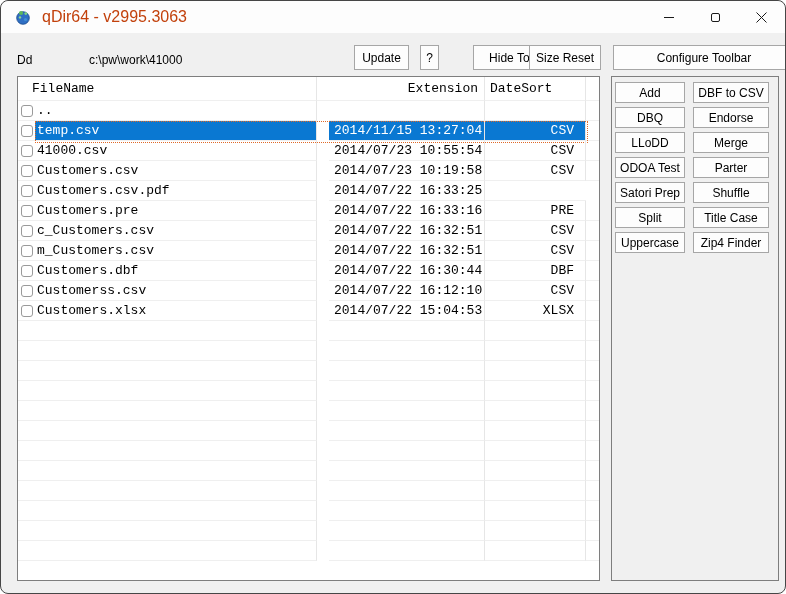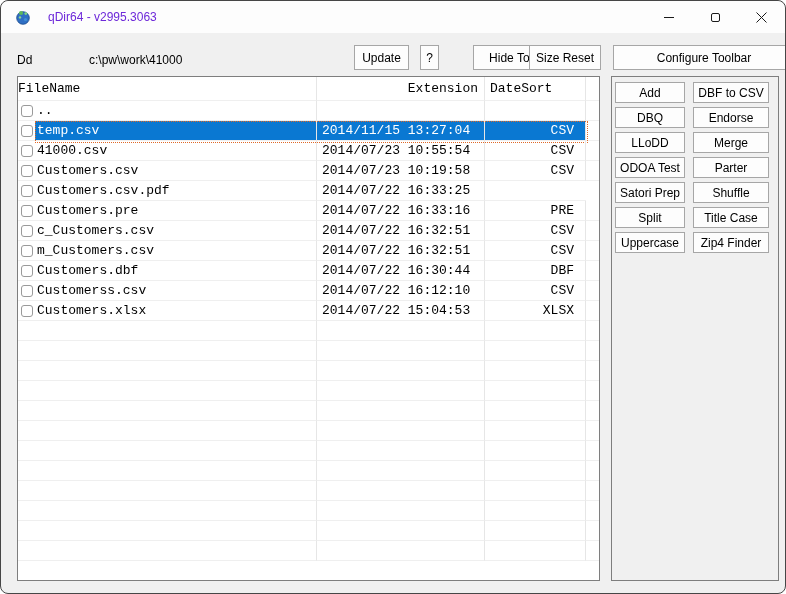--- a/index.html
+++ b/index.html
@@ -6,21 +6,21 @@
   *{box-sizing:border-box;}
   .window{
     position:relative;width:786px;height:594px;
     background:#f0f0f0;border:1px solid #464646;border-radius:8px;
     overflow:hidden;font-family:"Liberation Sans",sans-serif;color:#000;
   }
   
   .titlebar{position:absolute;top:0;left:0;right:0;height:32px;background:#fdfdfd;
     display:flex;align-items:center;padding-left:14px;border-radius:8px 8px 0 0;}
   .app-icon{width:16px;height:16px;display:inline-flex;}
-  .title-text{font-size:12px;margin-left:17px;color:#6d28d9;}
+  .title-text{font-size:16px;margin-left:11px;color:#c2410c;}
   .controls{position:absolute;right:1px;top:0;height:32px;display:flex;}
   .ctrl{width:46px;height:32px;display:flex;align-items:center;justify-content:center;background:transparent;border:none;padding:0;}
   .glyph-min{width:10px;height:1px;background:#1a1a1a;}
   .glyph-max{width:9px;height:9px;border:1px solid #1a1a1a;border-radius:2px;}
   
   .dd-label{position:absolute;left:16px;top:52px;font-size:12px;}
   .path-text{position:absolute;left:88px;top:52px;font-size:12px;}
   .btn{background:#fdfdfd;border:1px solid #a6a6a6;border-radius:0;font-size:12px;
     color:#000;display:flex;align-items:center;justify-content:center;
     font-family:"Liberation Sans",sans-serif;cursor:default;padding:0 2px;}
@@ -29,30 +29,30 @@
   #btn-help{left:419px;width:19px;}
   #btn-hide-tools{left:472px;width:88px;}
   #btn-size-reset{left:528px;width:72px;}
   #btn-configure{left:612px;width:182px;}
   
   .filetable{position:absolute;left:16px;top:75px;width:583px;height:505px;
     background:#fff;border:1px solid #7e7e7e;overflow:hidden;
     font-family:"Liberation Mono","DejaVu Sans Mono",monospace;font-size:13px;}
   .thead{display:grid;grid-template-columns:299px 168px 101px 1fr;height:24px;}
   .th{display:flex;align-items:center;border-right:1px solid #e6e6e6;border-bottom:1px solid #efefef;white-space:pre;}
-  .th.c-name{}
+  .th.c-name{padding-left:14px;}
   .th.c-date{padding-left:5px;}
   .th.c-ext{justify-content:flex-end;padding-right:6px;}
   .th.c-rest{border-right:none;}
   .trow{display:grid;grid-template-columns:17px 282px 168px 101px 1fr;height:20px;position:relative;}
   .td{display:flex;align-items:center;border-right:1px solid #e6e6e6;border-bottom:1px solid #efefef;
     overflow:hidden;white-space:pre;}
   .td.c-cb{border-right:none;padding-left:3px;}
   .td.c-name{padding-left:2px;}
-  .td.c-date{padding-left:5px;}
+  .td.c-date{padding-left:5px;margin-left:12px;}
   .td.c-ext{justify-content:flex-end;padding-right:11px;}
   .td.c-rest{border-right:none;}
   .cbx{width:12px;height:12px;border:1px solid #9a9a9a;border-radius:3px;background:#fff;display:inline-block;}
   .trow.selected .td.c-name,
   .trow.selected .td.c-date,
   .trow.selected .td.c-ext{background:var(--sel-bg,#0a78d2);color:var(--sel-fg,#fff);}
   .trow.selected::after{content:"";position:absolute;left:17px;width:551px;top:0;height:20px;
     border:1px dotted var(--focus,#e06a28);pointer-events:none;}
   
   .toolpanel{position:absolute;left:610px;top:75px;width:168px;height:505px;

